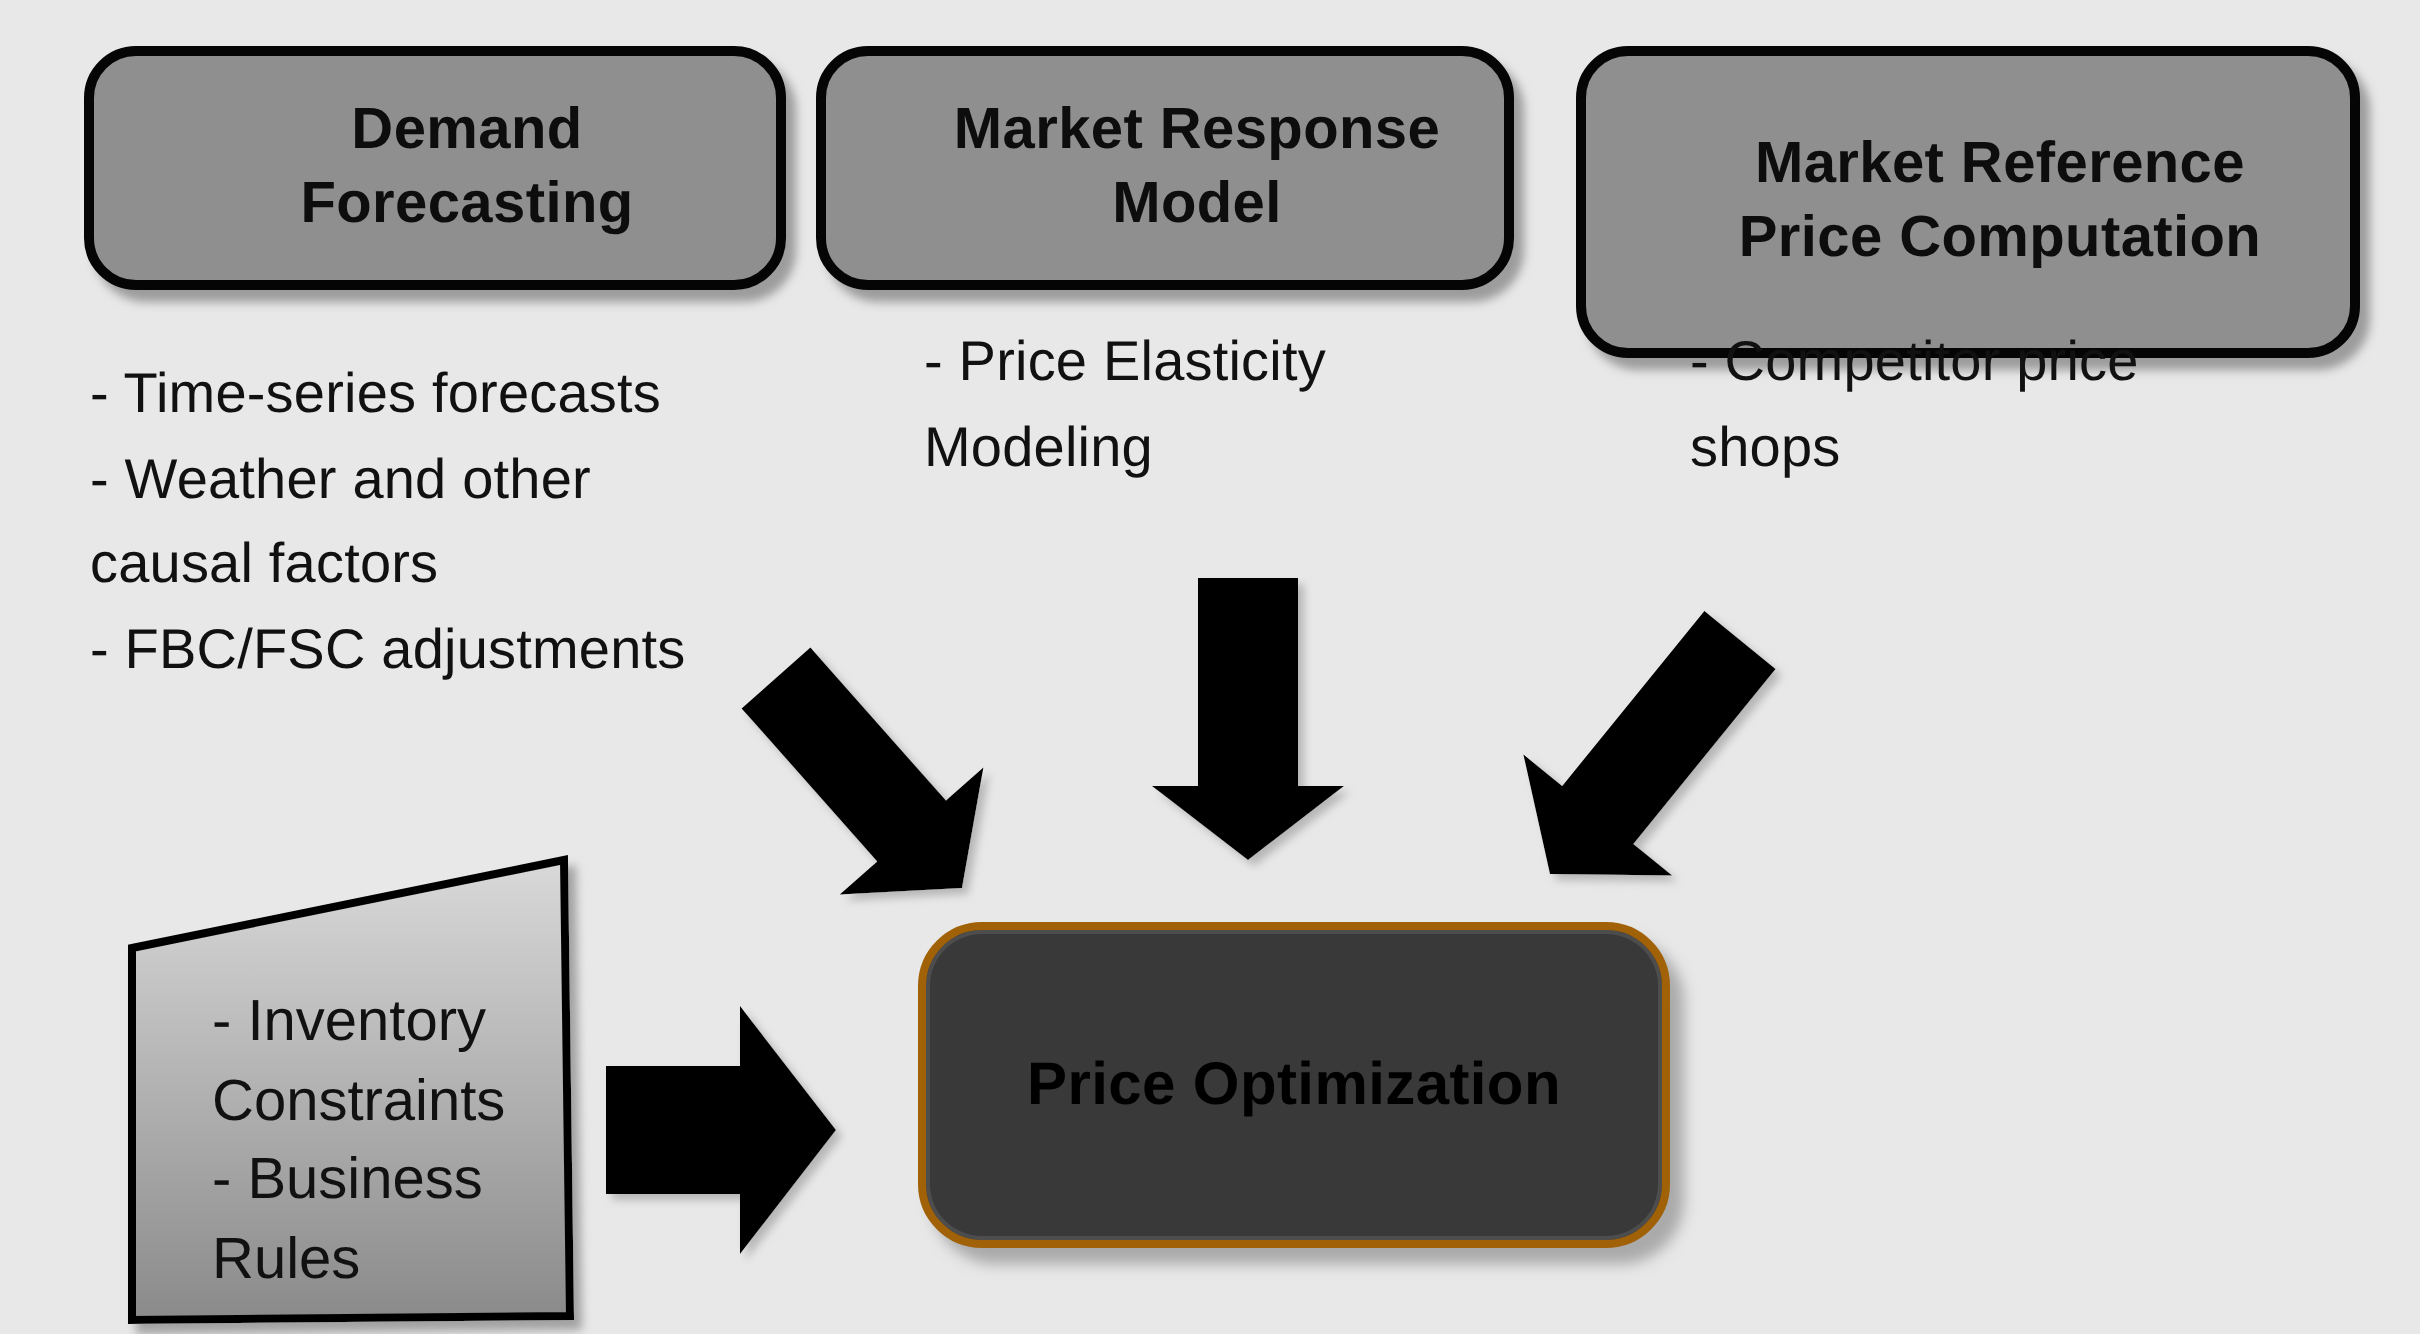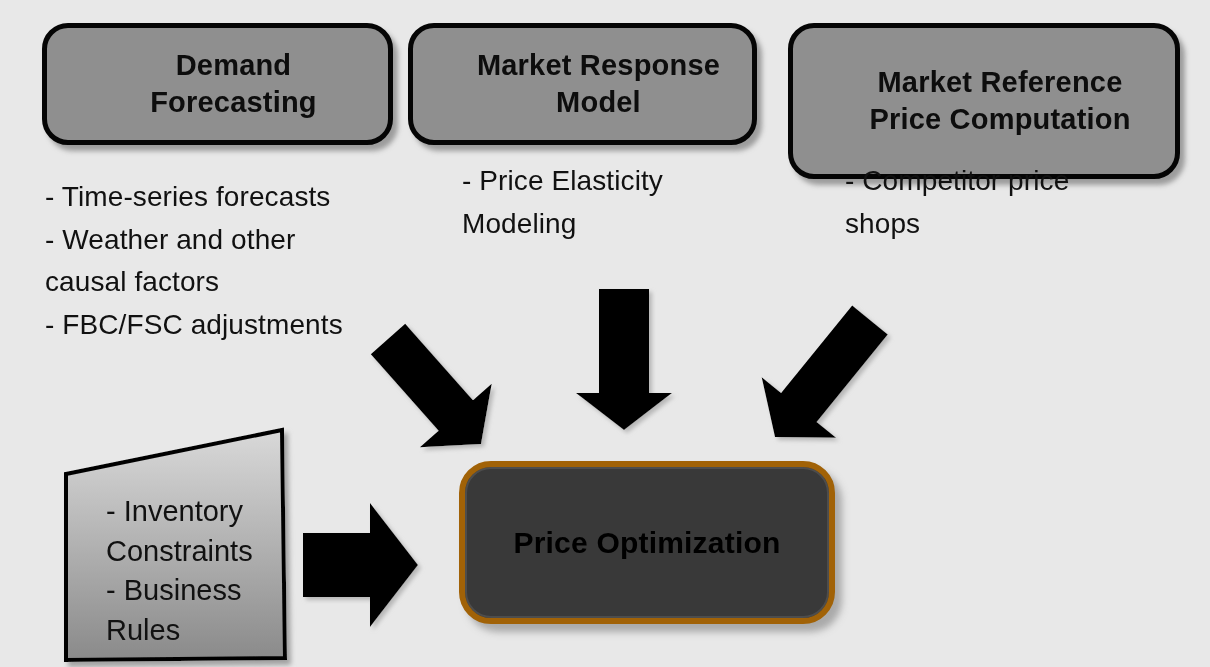--- a/index.html
+++ b/index.html
@@ -25,21 +25,21 @@
   .bullets{
     position:absolute;color:#111;font-size:28px;line-height:42.5px;
     white-space:pre-line;letter-spacing:.1px;
   }
   .bullets-demand{left:45px;top:154px;margin-top:22px;}
   .bullets-response{left:462px;top:160px;}
   .bullets-reference{left:845px;top:160px;}
 
   .result-node{
     position:absolute;left:459px;top:461px;width:376px;height:163px;
-    box-sizing:border-box;background:#393939;border:6px solid #a16207;
+    box-sizing:border-box;background:#393939;border:4px solid #a16207;
     border-radius:32px;display:flex;align-items:center;justify-content:center;
     box-shadow:7px 8px 7px rgba(110,110,110,.5), inset 0 0 0 2px #4d4d4d;
   }
   .result-label{font-weight:bold;font-size:30px;color:#000;letter-spacing:.2px;}
 
   .constraint-label{
     position:absolute;left:106px;top:492px;color:#111;
     font-size:29px;line-height:39.5px;white-space:pre-line;
   }
 </style>

